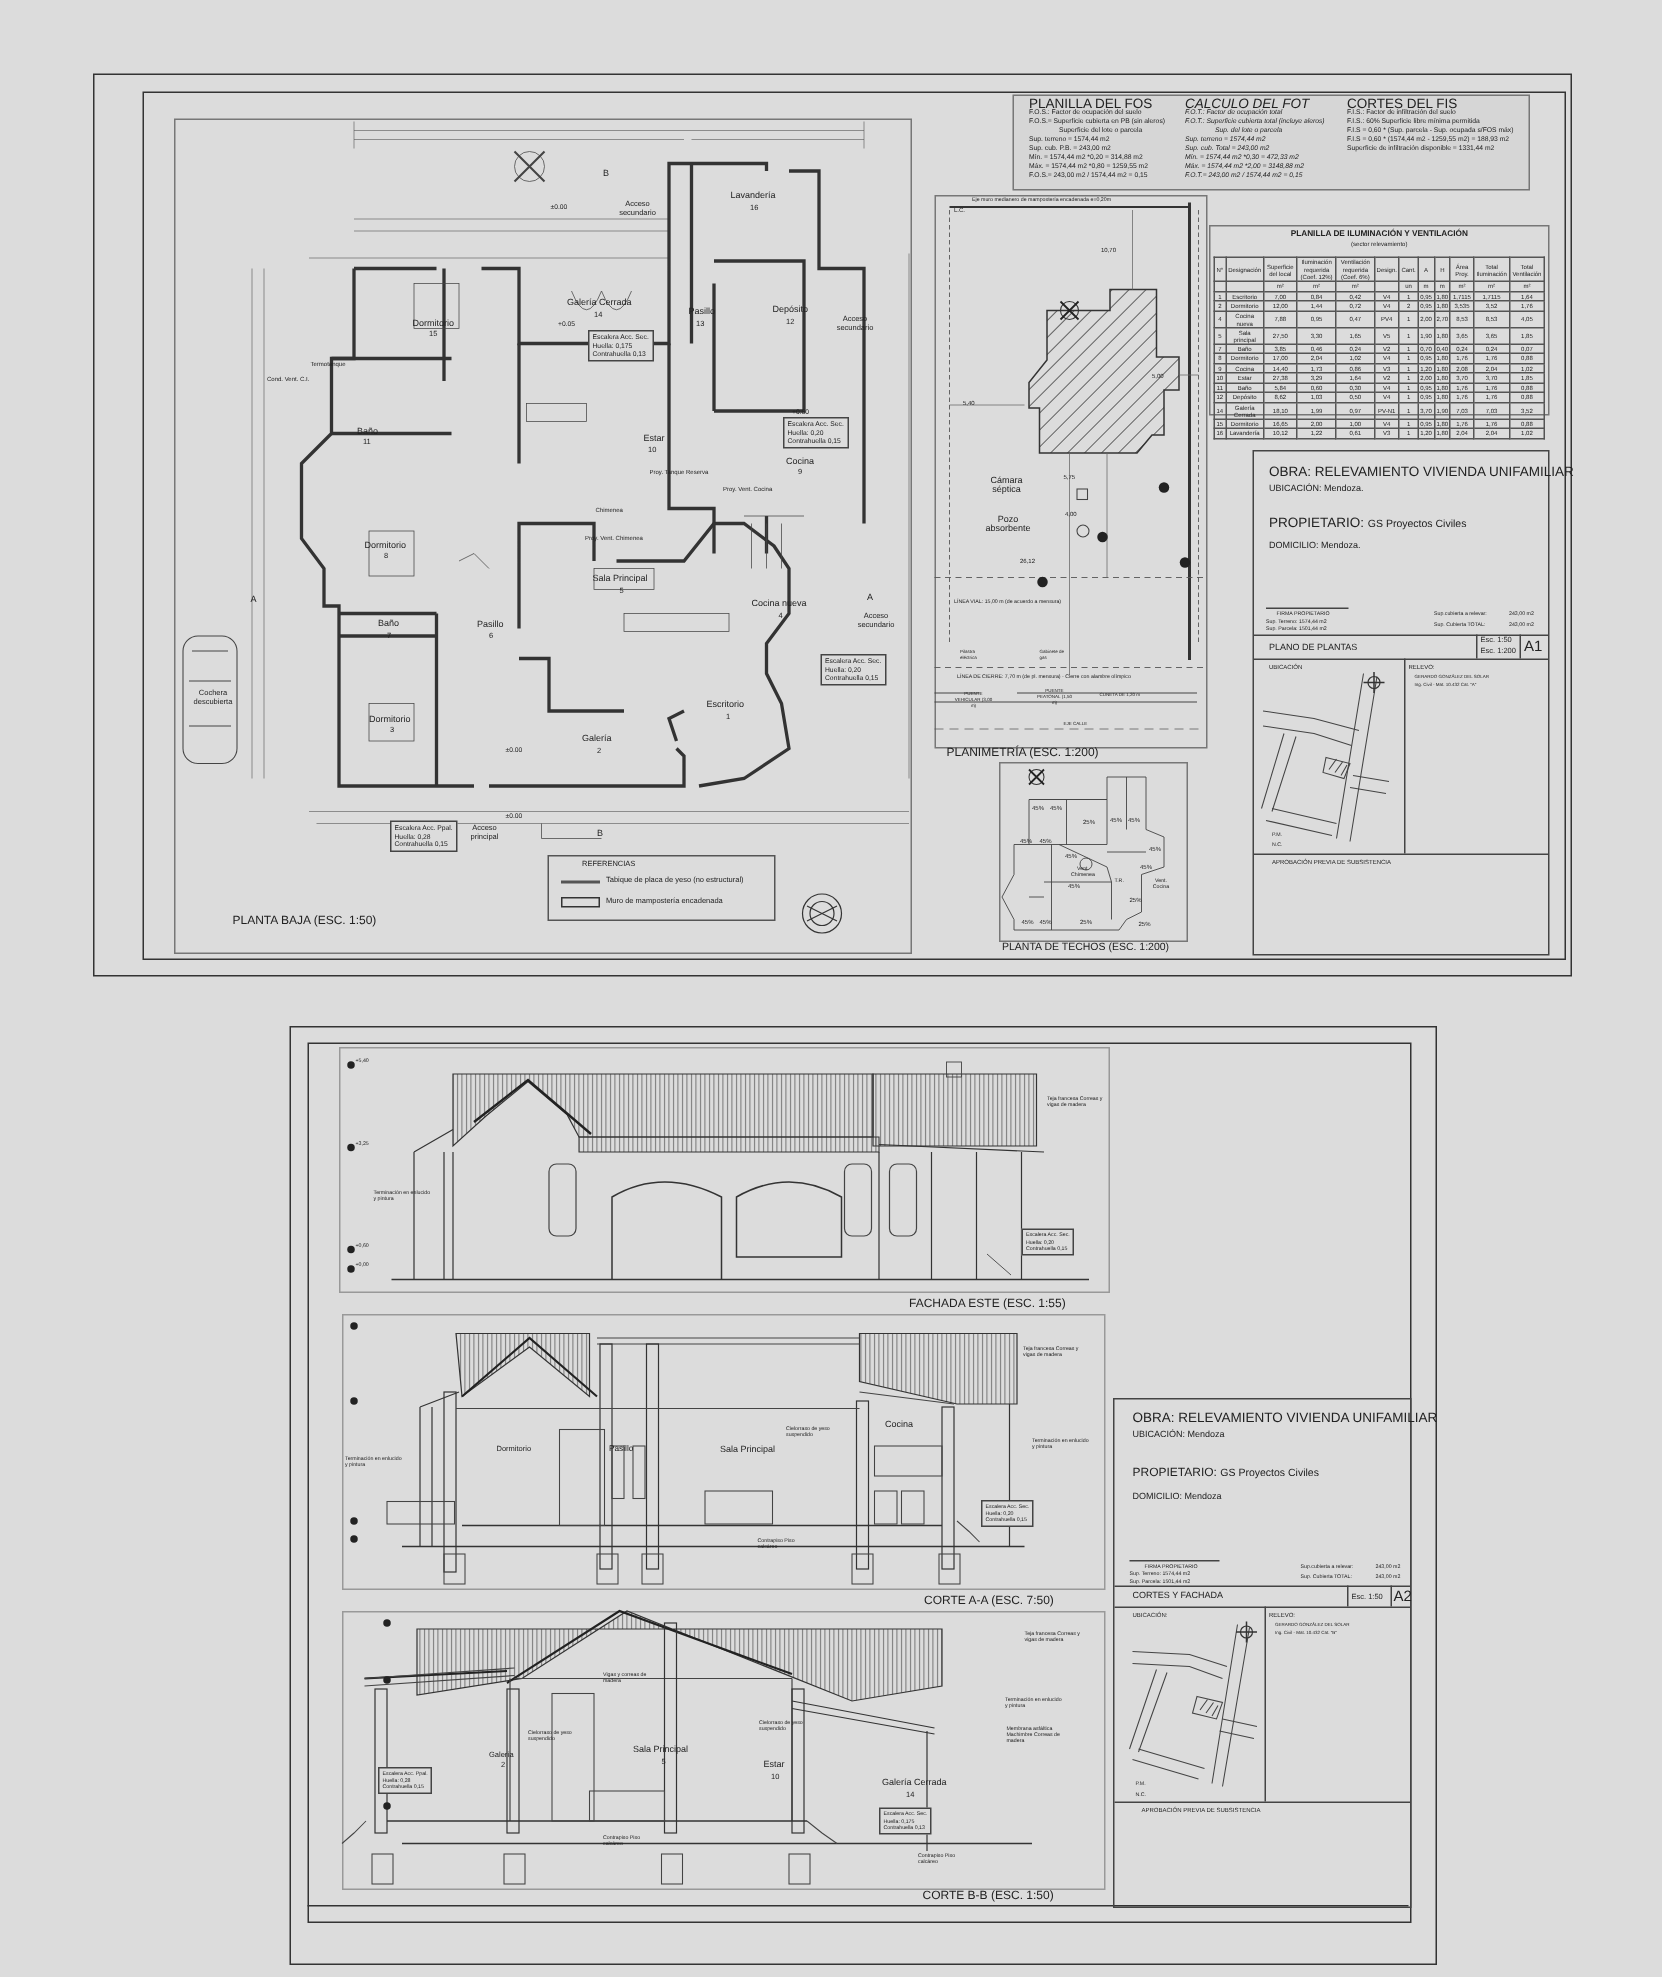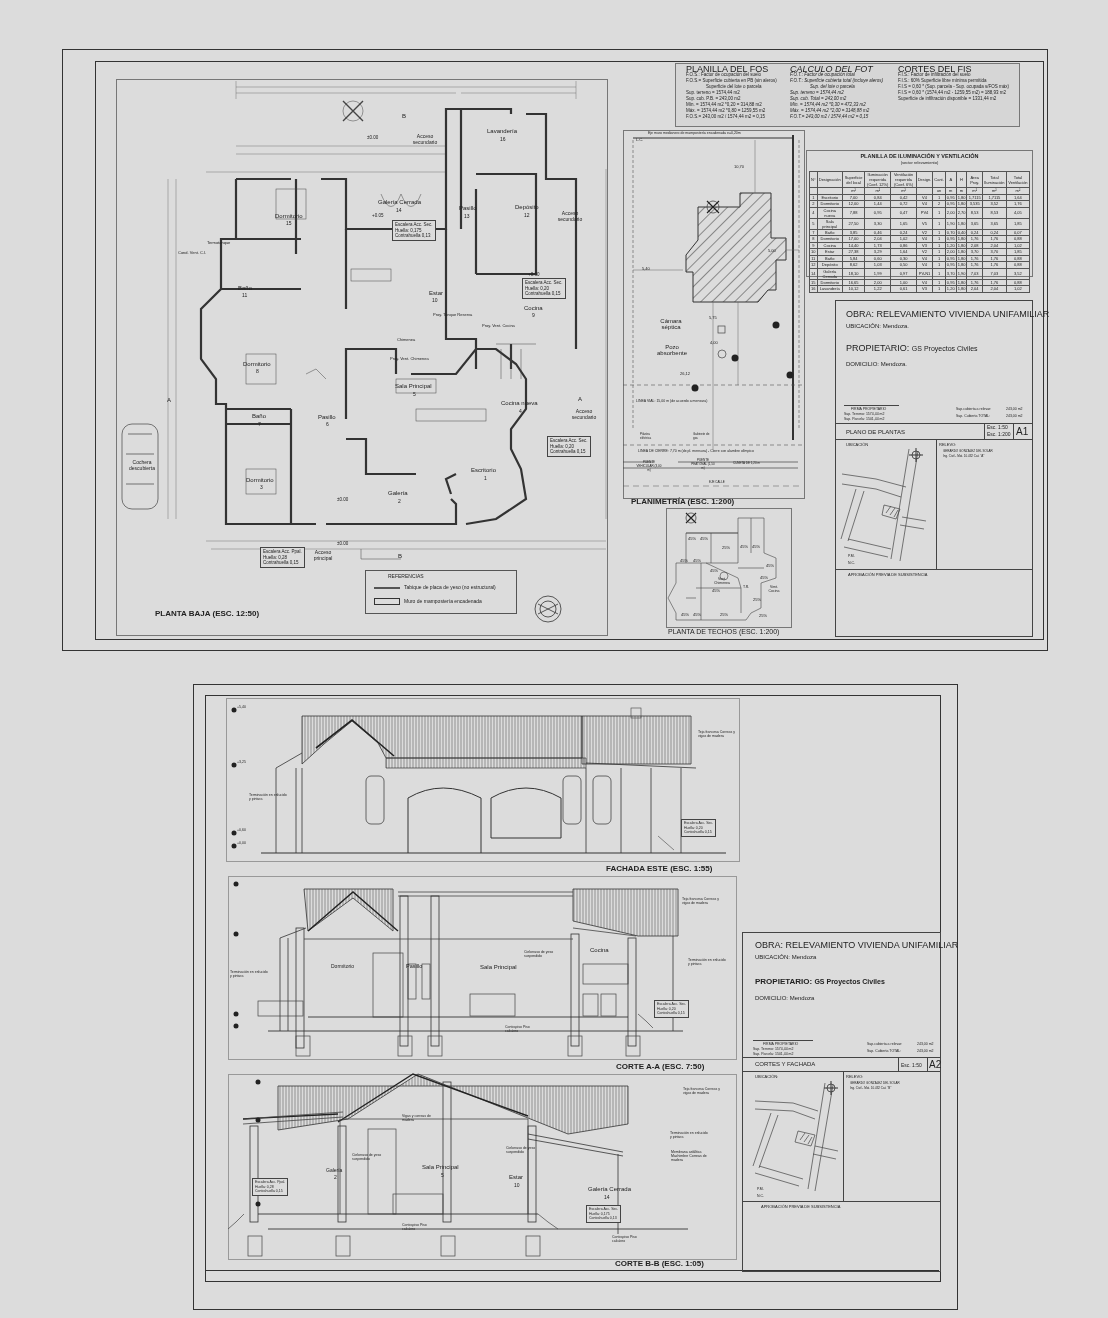--- a/index.html
+++ b/index.html
@@ -1,21 +1,21 @@
 <!DOCTYPE html>
 <html><head>
 <meta charset="utf-8">
 <style>
   html,body{margin:0;padding:0;background:#dcdcdc;}
   body{width:1108px;height:1318px;position:relative;overflow:hidden;font-family:"Liberation Sans",sans-serif;color:#222;}
   .abs{position:absolute;}
   .frame{position:absolute;border:1.5px solid #333;}
   .thin{position:absolute;border:1px solid #777;}
   .t{position:absolute;white-space:nowrap;}
-  .s5{font-size:5px;} .s6{font-size:6px;} .s7{font-size:7px;} .s8{font-size:8px;font-weight:bold;} .s9{font-size:9px;} .s10{font-size:10px;}
+  .s5{font-size:5px;} .s6{font-size:6px;} .s7{font-size:7px;} .s8{font-size:8px;} .s9{font-size:9px;} .s10{font-size:10px;}
   svg{position:absolute;overflow:visible;}
   .calc h4{margin:0;font-size:9px;font-weight:normal;}
   .calc div{font-size:4.5px;line-height:6px;}
   table.ilum{border-collapse:collapse;font-size:4px;}
   table.ilum td,table.ilum th{border:0.5px solid #555;padding:0 1px;height:5.5px;font-weight:normal;text-align:center;}
   .tb-row{position:absolute;border-top:1px solid #444;}
   .box{position:absolute;border:0.8px solid #444;font-size:4.5px;line-height:5.5px;padding:1px 2px;background:#dcdcdc;}
 </style>
 </head>
 <body>
@@ -439,21 +439,21 @@
     <div>Contrahuella 0,15</div>
   </div>
 
 <div class="thin" style="left:365px;top:570px;width:150px;height:42px;border-color:#555;">
   <div class="t" style="left:22px;top:2px;font-size:5px;">REFERENCIAS</div>
   <div class="abs" style="left:8px;top:16px;width:26px;height:2px;background:#555;"></div>
   <div class="t" style="left:38px;top:13px;font-size:5px;">Tabique de placa de yeso (no estructural)</div>
   <div class="abs" style="left:8px;top:27px;width:24px;height:5px;border:1px solid #333;"></div>
   <div class="t" style="left:38px;top:27px;font-size:5px;">Muro de mampostería encadenada</div>
 </div>
-<div class="t s8" style="left:155px;top:609px;">PLANTA BAJA (ESC. 12:50)</div>
+<div class="t s8" style="left:155px;top:609px;">PLANTA BAJA (ESC. 1:50)</div>
 
 <div class="thin" style="left:623px;top:130px;width:180px;height:367px;"></div>
 <svg width="180" height="367" style="left:623px;top:130px;">
   <path d="M10 10 L10 300 M176 10 L176 300" stroke="#555" stroke-width="0.6" stroke-dasharray="3 2" fill="none"></path>
   <path d="M170 5 L170 310" stroke="#333" stroke-width="2" fill="none"></path>
   <path d="M10 8 L170 8" stroke="#333" stroke-width="1.2" fill="none"></path>
   <path d="M0 255 L180 255 M0 315 L180 315" stroke="#555" stroke-width="0.6" stroke-dasharray="4 3" fill="none"></path>
   <path d="M0 332 L30 332 M55 332 L175 332 M0 338 L175 338" stroke="#444" stroke-width="0.7" fill="none"></path>
   <path d="M0 356 L180 356" stroke="#555" stroke-width="0.5" stroke-dasharray="6 4" fill="none"></path>
   <defs>
@@ -671,21 +671,21 @@
 <div class="box" style="left:252px;top:1178px;font-size:3.5px;line-height:4.5px;">
     <div>Escalera Acc. Ppal.</div>
     <div>Huella: 0,28</div>
     <div>Contrahuella 0,15</div>
   </div>
 <div class="box" style="left:586px;top:1205px;font-size:3.5px;line-height:4.5px;">
     <div>Escalera Acc. Sec.</div>
     <div>Huella: 0,175</div>
     <div>Contrahuella 0,13</div>
   </div>
-<div class="t s8" style="left:615px;top:1259px;">CORTE B-B (ESC. 1:05)</div>
+<div class="t s8" style="left:615px;top:1259px;">CORTE B-B (ESC. 1:50)</div>
 
 <div class="abs" style="left:205px;top:1270px;width:734px;border-top:1.2px solid #333;"></div>
 
 <div class="thin" style="left:742px;top:932px;width:197px;height:338px;border-color:#444;">
   <div class="t s9" style="left:12px;top:7px;"><span>OBRA:</span> <span>RELEVAMIENTO VIVIENDA UNIFAMILIAR</span></div>
   <div class="t s6" style="left:12px;top:21px;"><span>UBICACIÓN:</span> <span>Mendoza</span></div>
   <div class="t s8" style="left:12px;top:44px;"><span>PROPIETARIO:</span> <span class="s7">GS Proyectos Civiles</span></div>
   <div class="t s6" style="left:12px;top:62px;"><span>DOMICILIO:</span> <span>Mendoza</span></div>
   <div class="abs" style="left:10px;top:107px;width:60px;border-top:0.8px solid #444;"></div>
   <div class="t" style="left:20px;top:109px;font-size:3.5px;">FIRMA PROPIETARIO</div>

